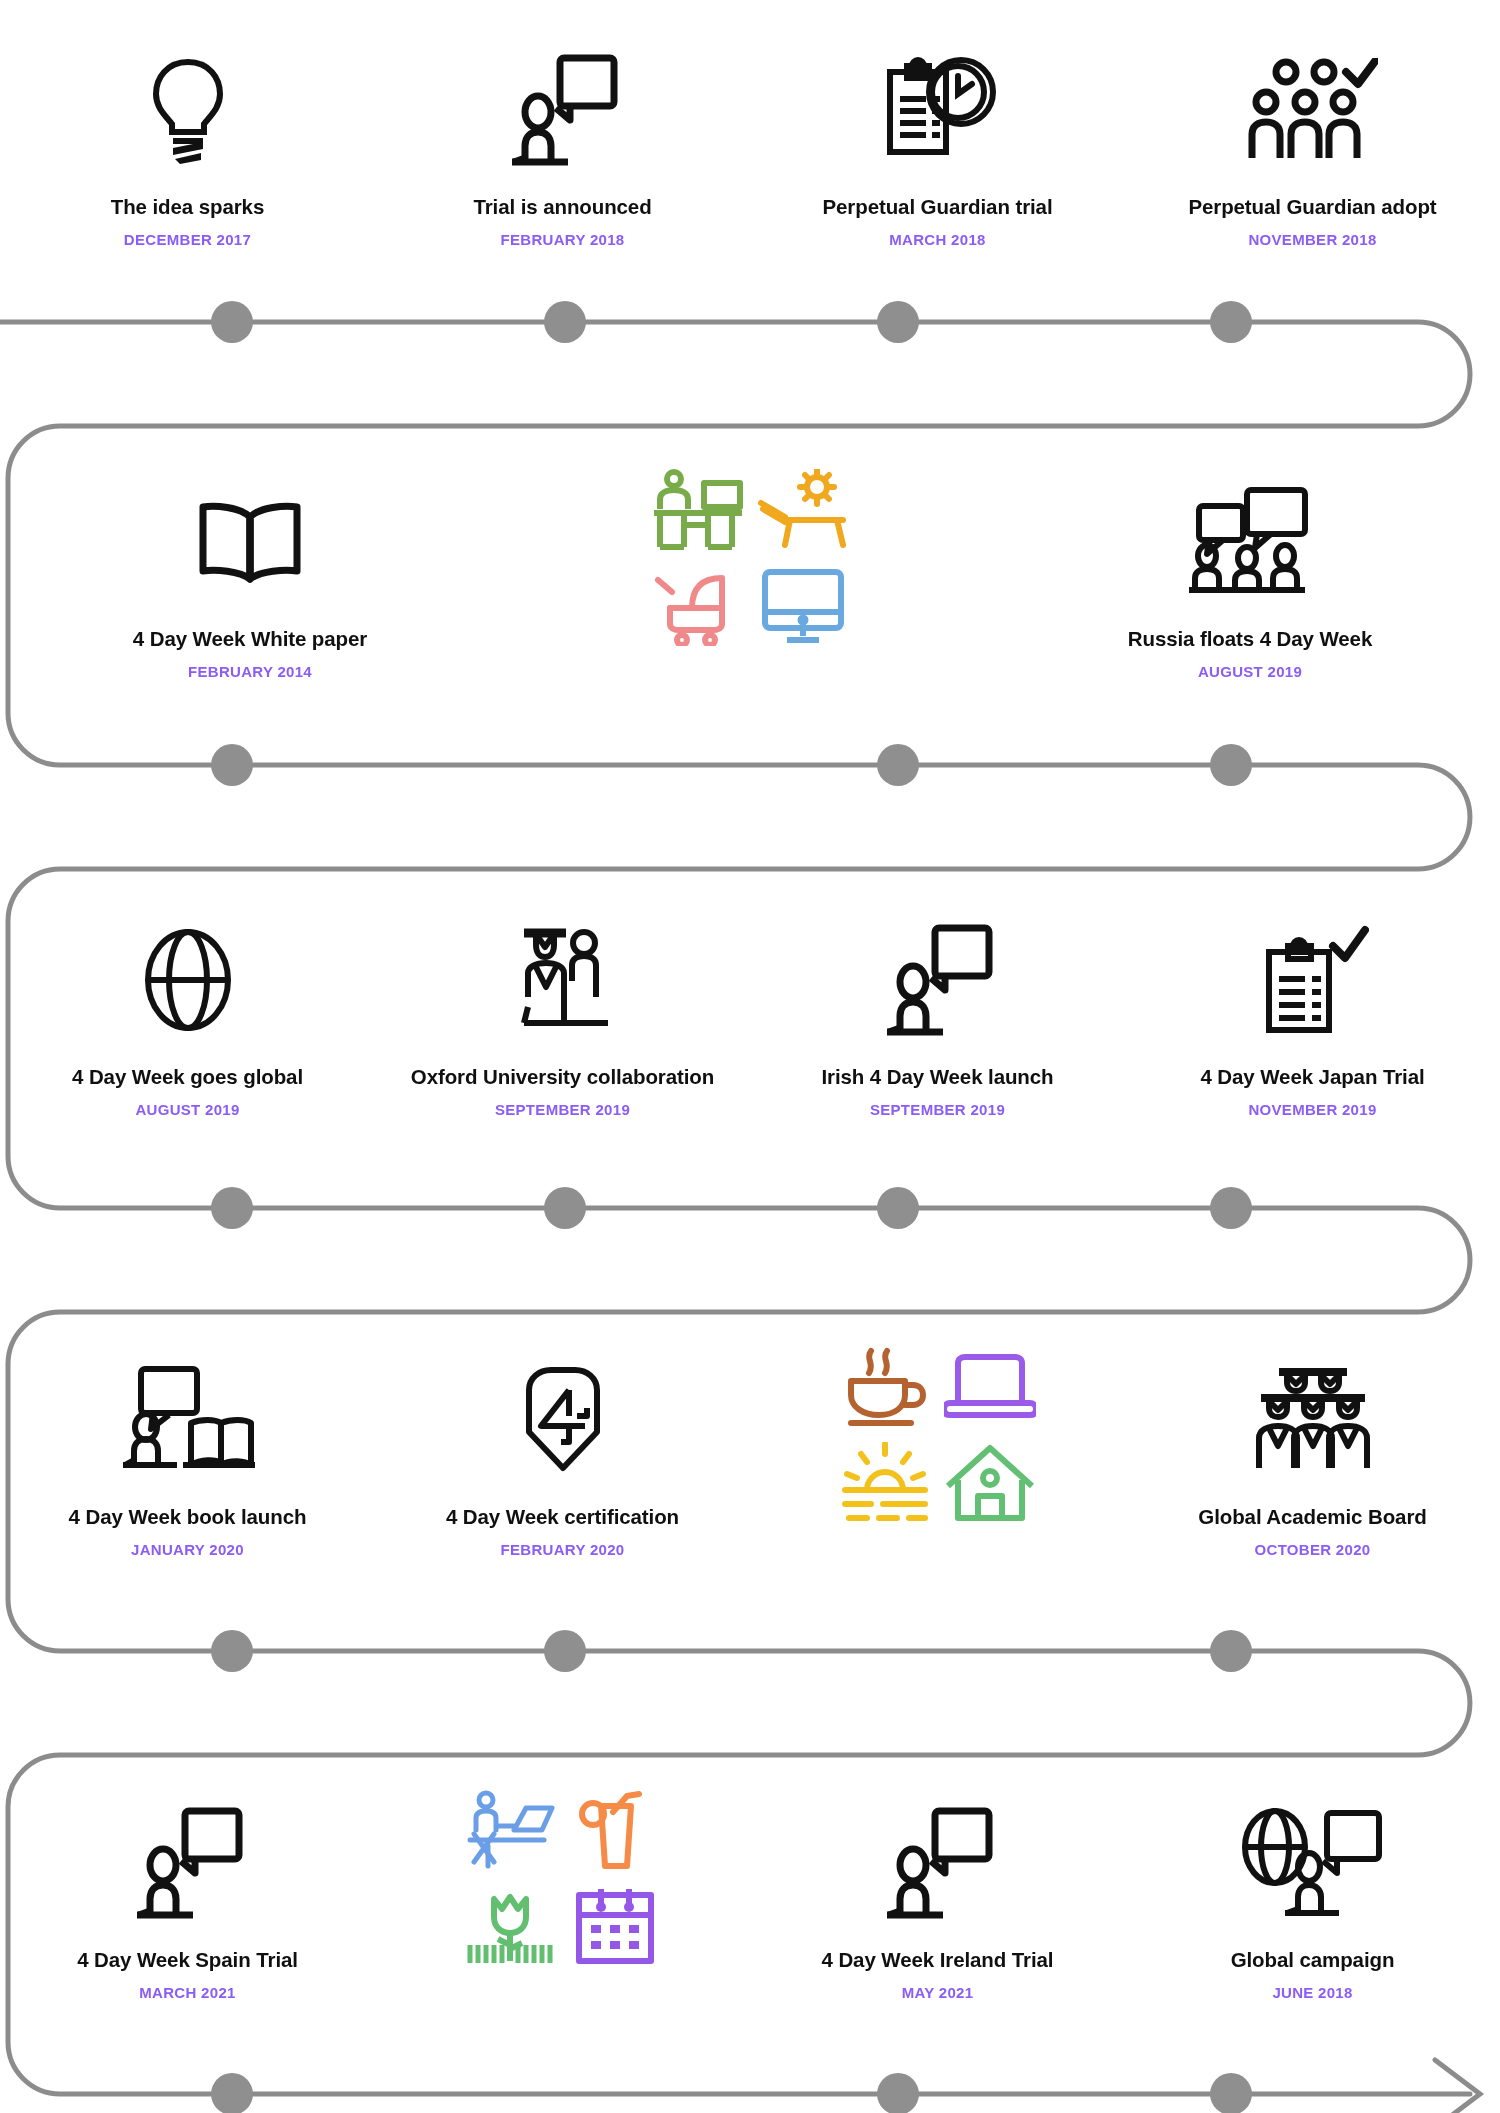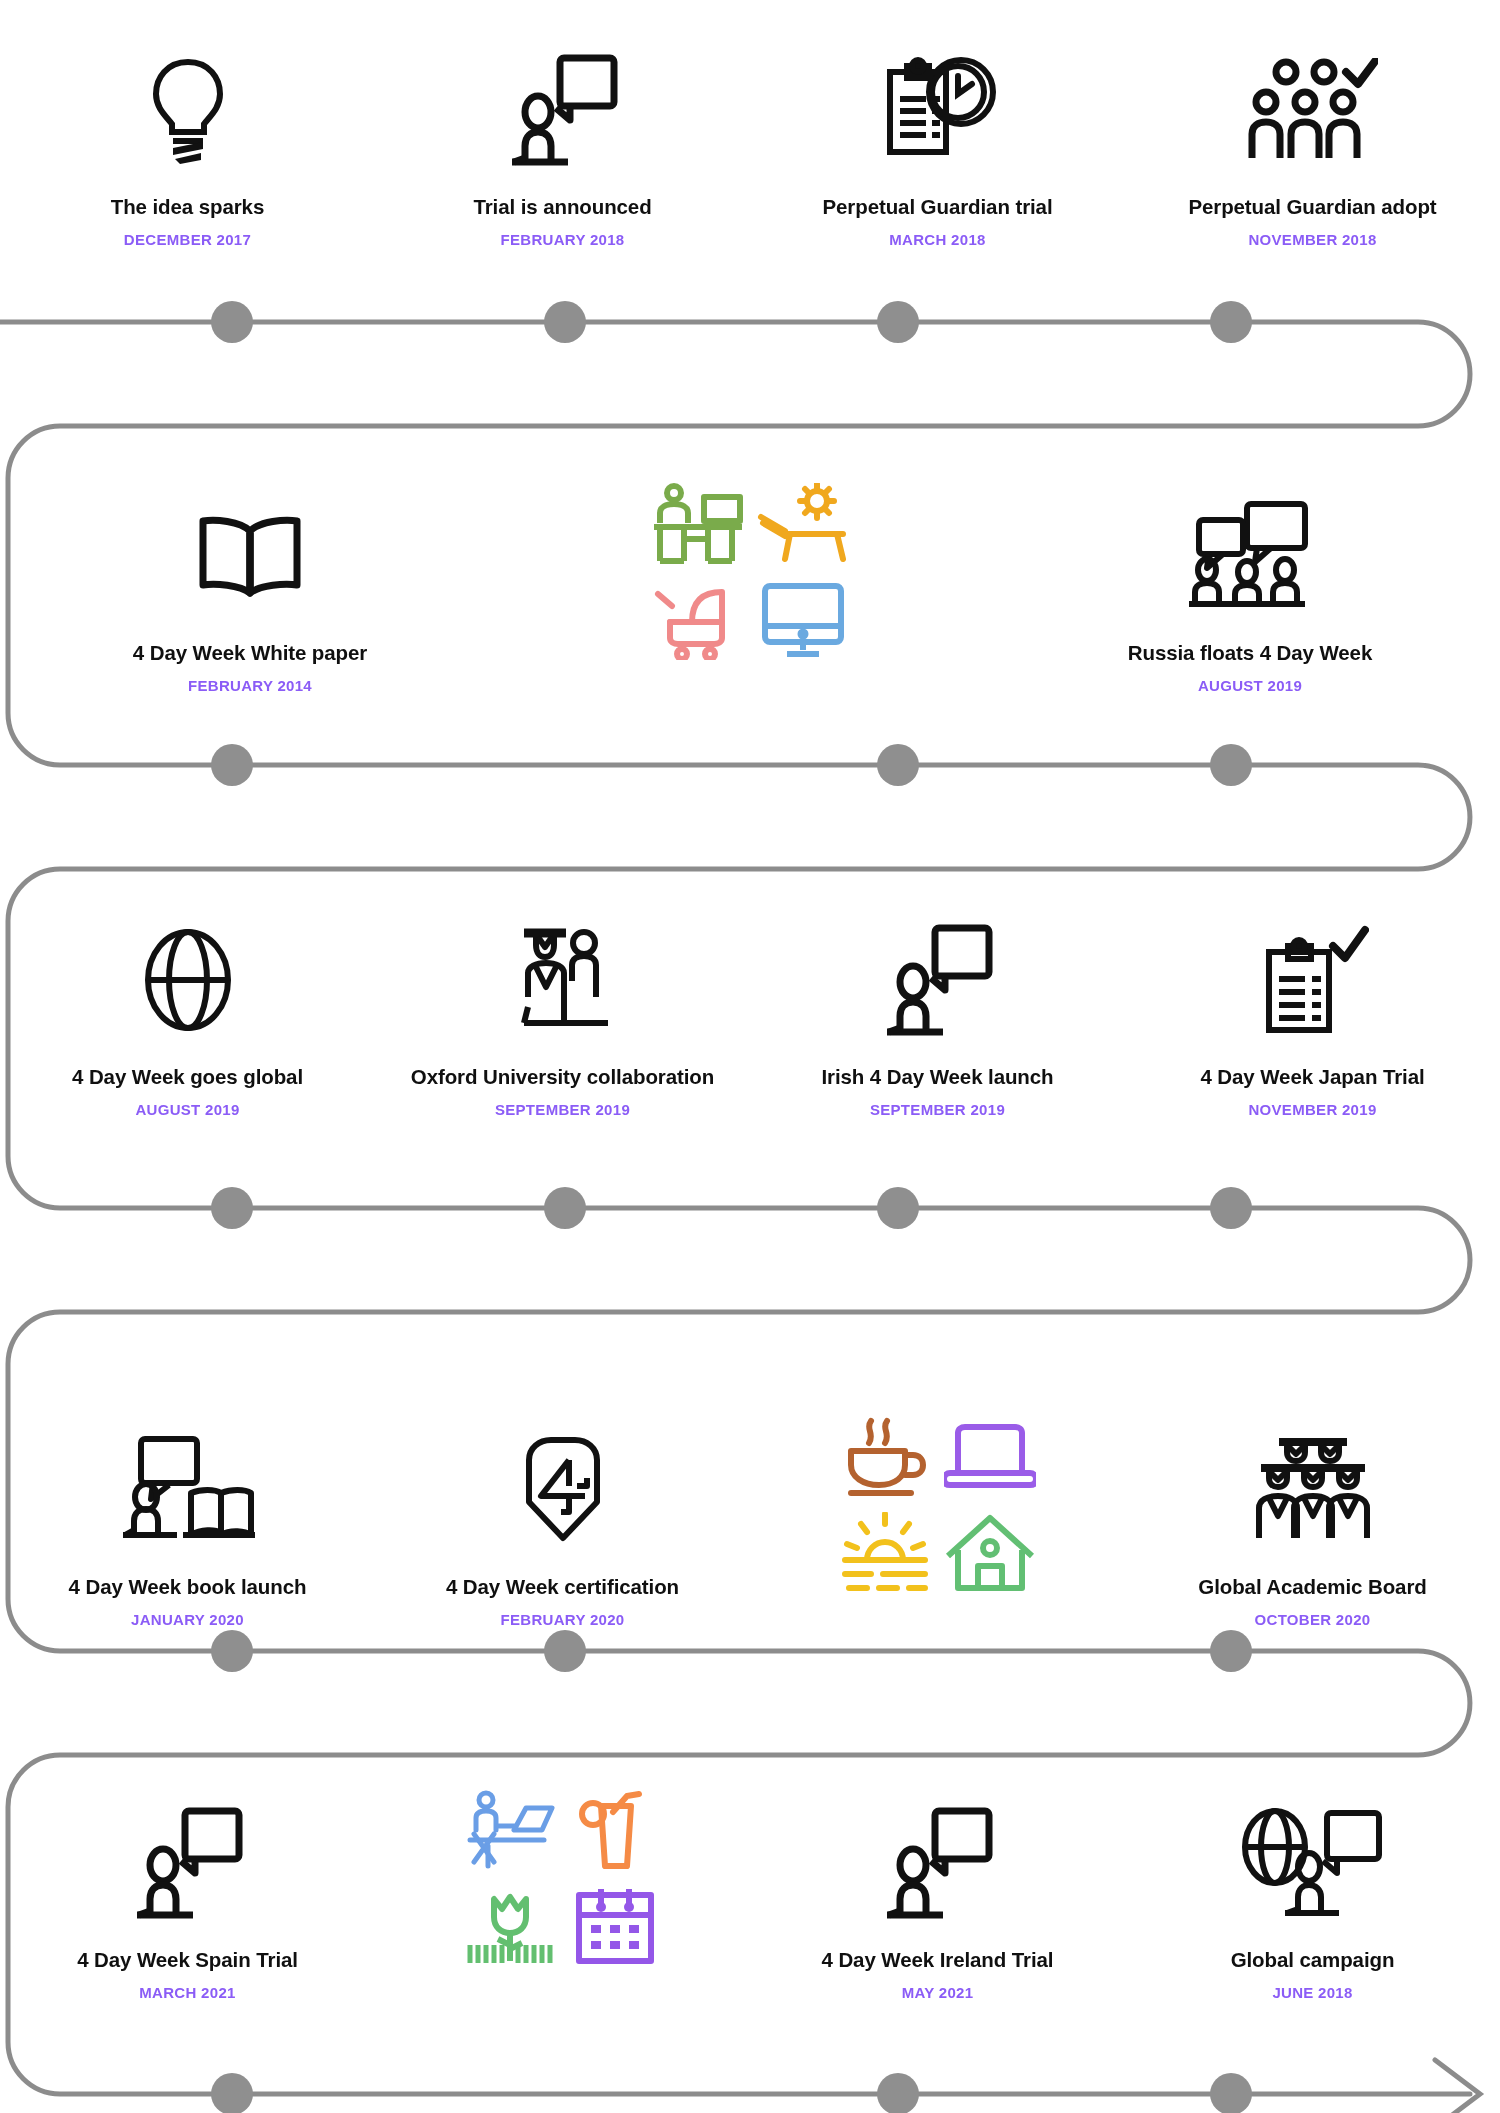--- a/index.html
+++ b/index.html
@@ -134,21 +134,21 @@
           <path d="M81 100 L81 76 C81 68 87 64 95 64 C103 64 109 68 109 76 L109 100"></path>
           <path d="M98 14 L110 26 L128 2" stroke-width="8" stroke-linecap="round" stroke-linejoin="round"></path>
         </g>
       </svg>
     </div>
     <div class="ev-title">Perpetual Guardian adopt</div>
     <div class="ev-date">NOVEMBER 2018</div>
   </div>
 </div>
 
-<div class="row" style="top:476px;">
+<div class="row" style="top:462px;">
   <div class="cell titled">
     <div class="icon-wrap">
       <svg width="110" height="86" viewBox="0 0 110 86">
         <g fill="none" stroke="#111" stroke-width="7" stroke-linejoin="round">
           <path d="M55 18 C45 8 20 6 8 8 L8 72 C20 70 45 72 55 80 Z"></path>
           <path d="M55 18 C65 8 90 6 102 8 L102 72 C90 70 65 72 55 80 Z"></path>
           <path d="M55 20 L55 80"></path>
         </g>
       </svg>
     </div>
@@ -294,21 +294,21 @@
           <rect x="22" y="91" width="26" height="6"></rect>
             <rect x="55" y="91" width="9" height="6"></rect>
         </g>
       </svg>
     </div>
     <div class="ev-title">4 Day Week Japan Trial</div>
     <div class="ev-date">NOVEMBER 2019</div>
   </div>
 </div>
 
-<div class="row" style="top:1410px;">
+<div class="row" style="top:1340px;">
   <div class="cell titled">
     <div class="icon-wrap">
       <svg width="138" height="110" viewBox="0 0 138 110">
         <g fill="none" stroke="#111" stroke-width="6" stroke-linejoin="round">
           <rect x="22" y="4" width="56" height="44" rx="4"></rect>
           <path d="M34 48 L32 64 L50 50"></path>
           <ellipse cx="27" cy="62" rx="11" ry="13"></ellipse>
           <path d="M15 100 L15 86 C15 78 20 74 27 74 C34 74 39 78 39 86 L39 100"></path>
           <path d="M4 100 L58 100"></path>
           <path d="M15 95 L6 100"></path>

